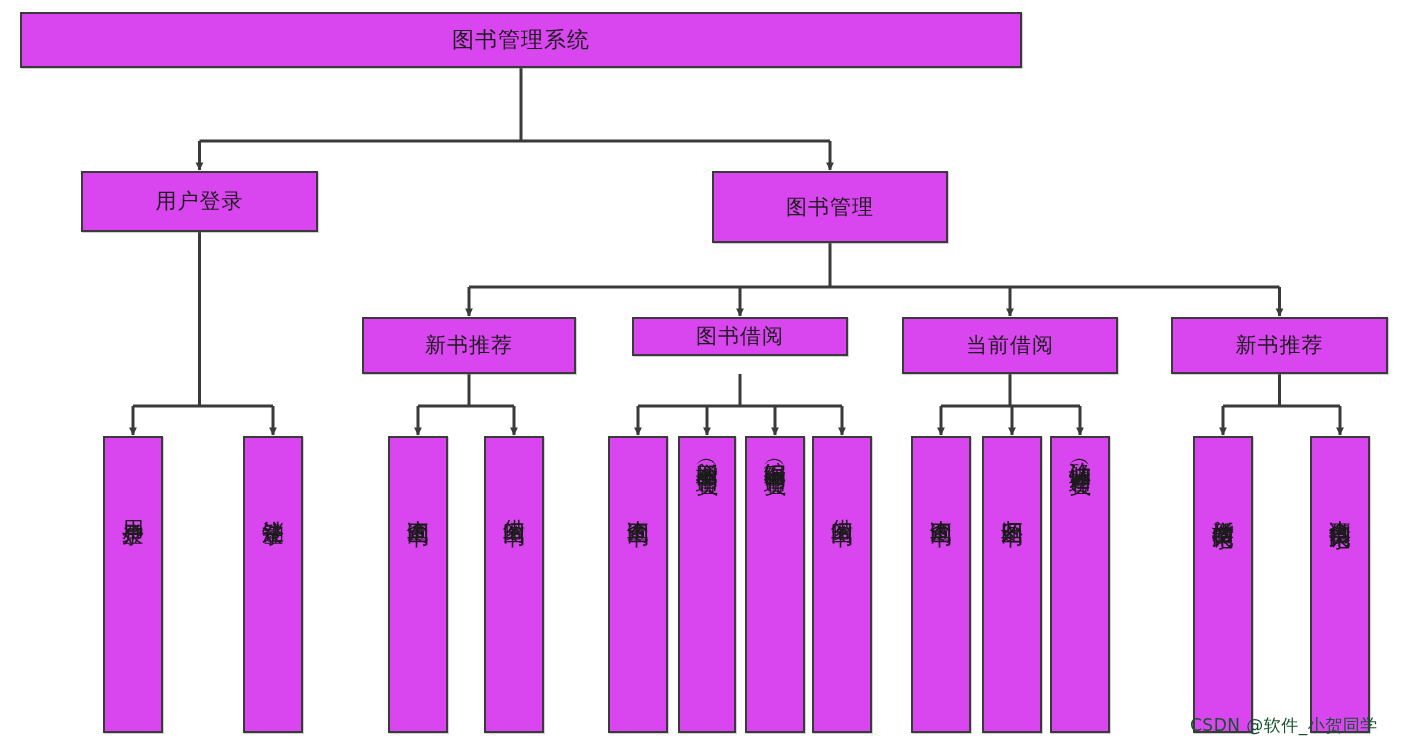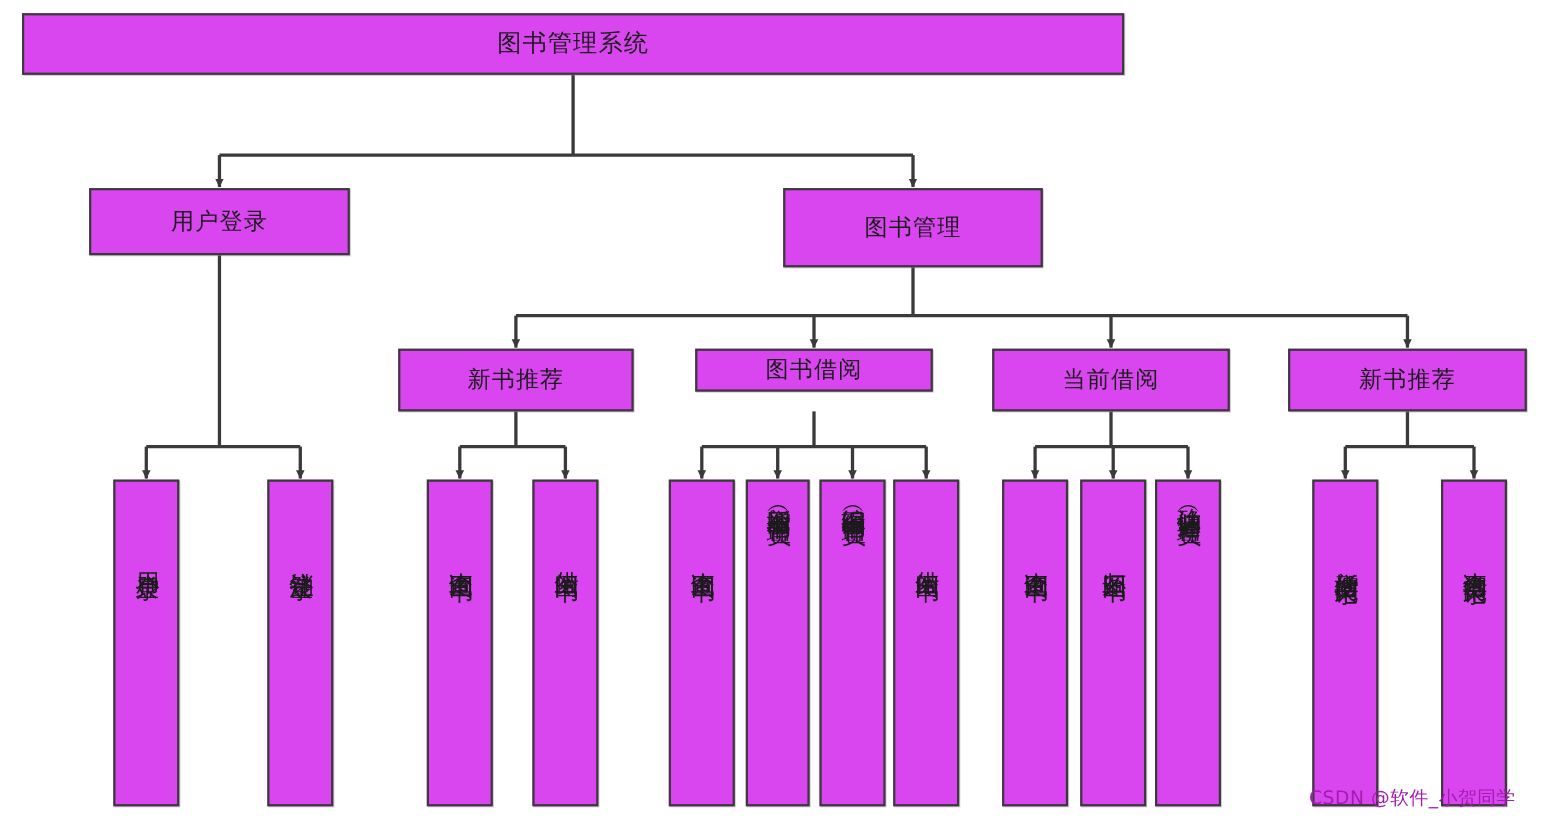--- a/index.html
+++ b/index.html
@@ -64,21 +64,21 @@
     margin-top: 58px;
   }
   .node.leaf.tall .label {
     margin-top: 0;
   }
   #watermark {
     position: absolute;
     left: 1190px;
     top: 714px;
     font-size: 17px;
-    color: #a21caf;
+    color: #14532d;
     letter-spacing: 0.5px;
     white-space: nowrap;
     pointer-events: none;
   }
 </style>
 </head>
 <body>
 
 <div id="diagram-root">
 

